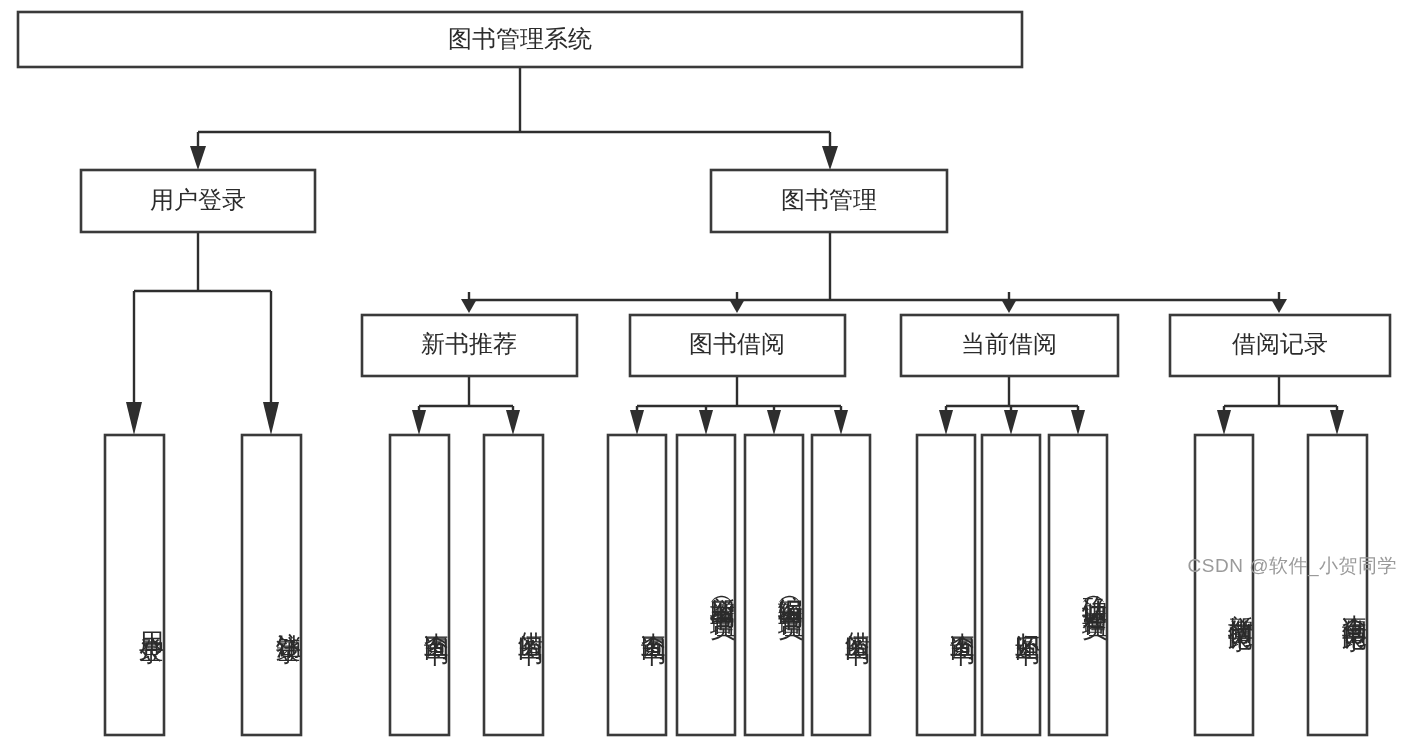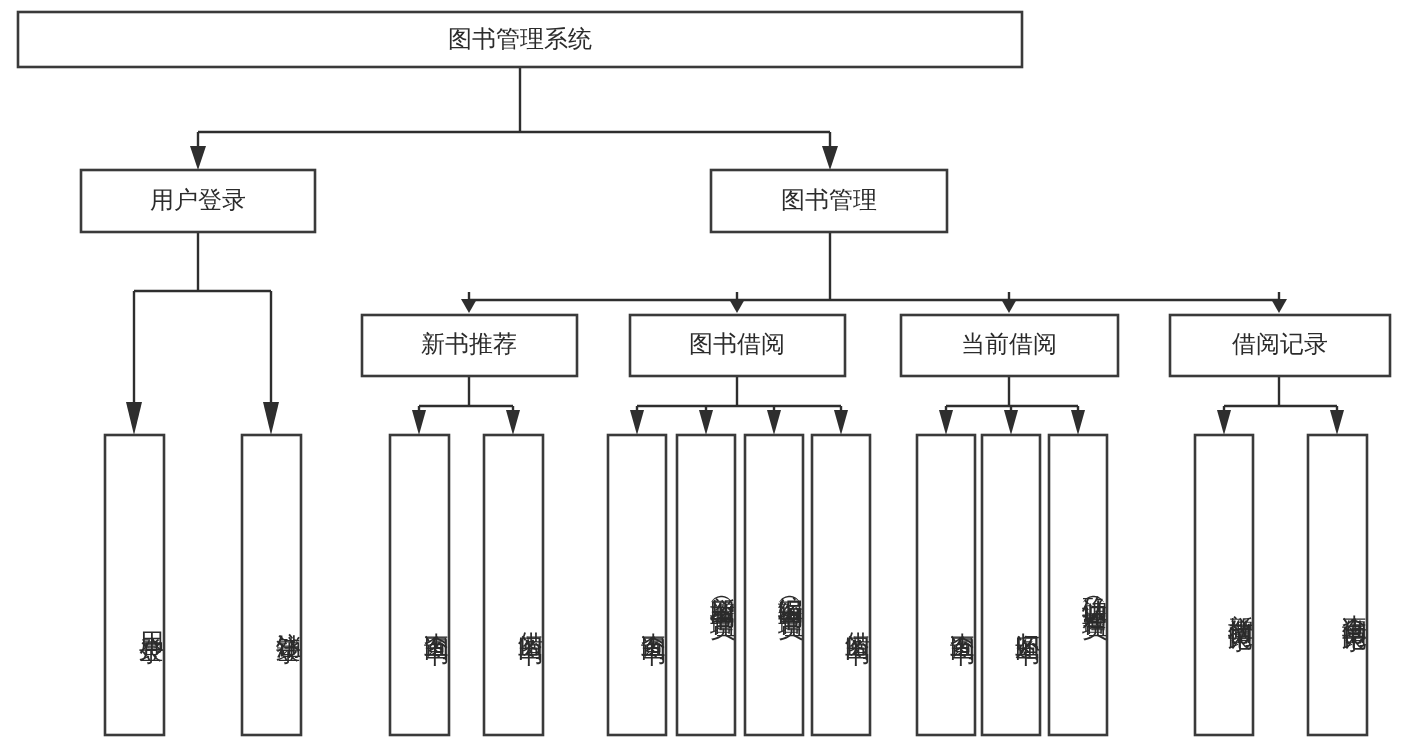--- a/index.html
+++ b/index.html
@@ -197,13 +197,14 @@
     <div class="leaf-label" style="left:812px; top:500px; width:58px; height:235px;">借阅图书</div>
 
     <div class="leaf-label" style="left:917px; top:500px; width:58px; height:235px;">查询图书</div>
     <div class="leaf-label" style="left:982px; top:500px; width:58px; height:235px;">归还图书</div>
     <div class="leaf-label" style="left:1049px; top:443px; width:58px; height:292px;">确认归还（管理员）</div>
 
     <div class="leaf-label" style="left:1195px; top:470px; width:58px; height:265px;">新增借阅记录</div>
     <div class="leaf-label" style="left:1308px; top:470px; width:59px; height:265px;">查询借阅记录</div>
   </div>
 
+  <div class="watermark">CSDN @软件_小贺同学</div>
 </div>
 
 </body></html>

